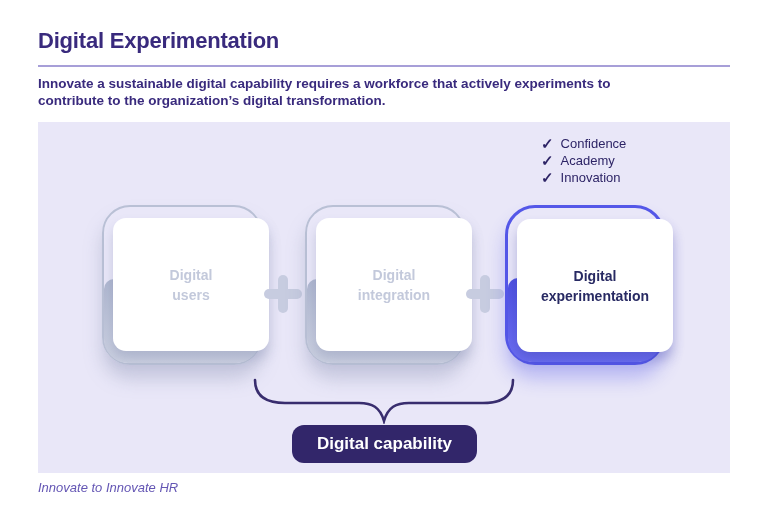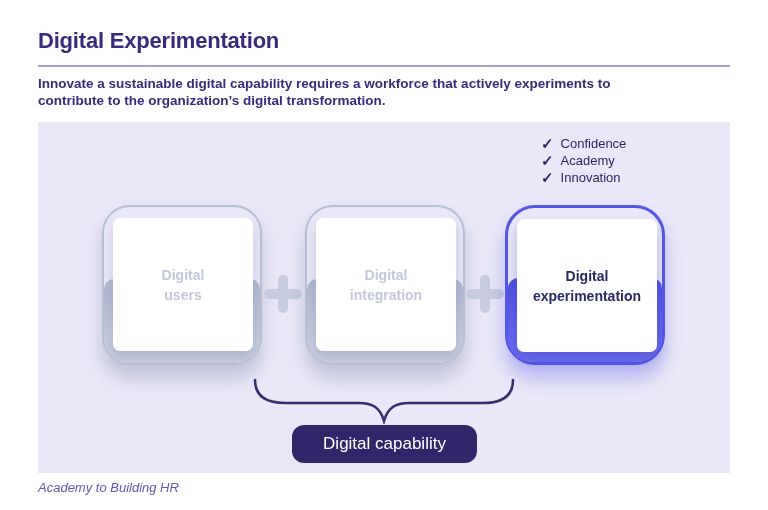--- a/index.html
+++ b/index.html
@@ -46,22 +46,22 @@
   .stage1{left:64px;border-left-style:dotted;}
   .stage2{left:267px;border-top-style:dotted;}
   .stage3{left:467px;border-right-style:dotted;}
   .fill{
     position:absolute;left:0;right:0;bottom:0;height:84px;
     border-radius:10px 10px 24px 24px;
   }
   .gray .fill{background:linear-gradient(#aeb6cf,#ccd1e1);}
   .blue .fill{background:linear-gradient(#4d50e0,#6c6ef2);}
   .card{
-    position:absolute;left:9px;top:11px;width:140px;height:133px;
-    background:#ffffff;border-radius:7px;
+    position:absolute;left:9px;top:11px;width:156px;height:133px;
+    background:#ffffff;border-radius:13px;
     display:flex;align-items:center;justify-content:center;text-align:center;
   }
   .gray .card{box-shadow:0 8px 12px rgba(115,125,165,0.30);}
   .blue .card{box-shadow:0 8px 12px rgba(55,58,160,0.30);}
   .card .label{
     font-size:14px;font-weight:bold;line-height:20px;white-space:pre-line;
   }
   .gray .label{color:#c3c9db;}
   .blue .label{color:#282a63;}
   
@@ -75,21 +75,21 @@
     border-radius:5px;background:#c7cce0;
   }
   .plus1{left:245px;top:172px;}
   .plus2{left:447px;top:172px;}
   
   .brace{position:absolute;left:215px;top:256px;}
   .pill{
     position:absolute;left:254px;top:303px;width:185px;height:38px;
     background:#32266a;border-radius:12px;
     display:flex;align-items:center;justify-content:center;
-    color:#ffffff;font-size:17px;font-weight:normal;
+    color:#ffffff;font-size:17px;font-weight:bold;
   }
   .footer{
     position:absolute;left:38px;top:480px;
     font-size:13px;font-style:italic;color:#6456b4;
   }
 </style>
 </head>
 <body>
 
 <div>
@@ -148,15 +148,15 @@
       <path d="M2,2 C2,19 14,25 32,25 L106,25 C119,25 127,29 131,43
                C135,29 143,25 156,25 L230,25 C248,25 260,19 260,2" fill="none" stroke="#382d6e" stroke-width="2.6" stroke-linecap="round"></path>
     </svg>
 
     <div class="pill">
       <span>Digital capability</span>
     </div>
 
   </div>
 
-  <div class="footer">Academy to Building HR</div>
+  <div class="footer">Innovate to Innovate HR</div>
 
 </div>
 
 </body></html>

